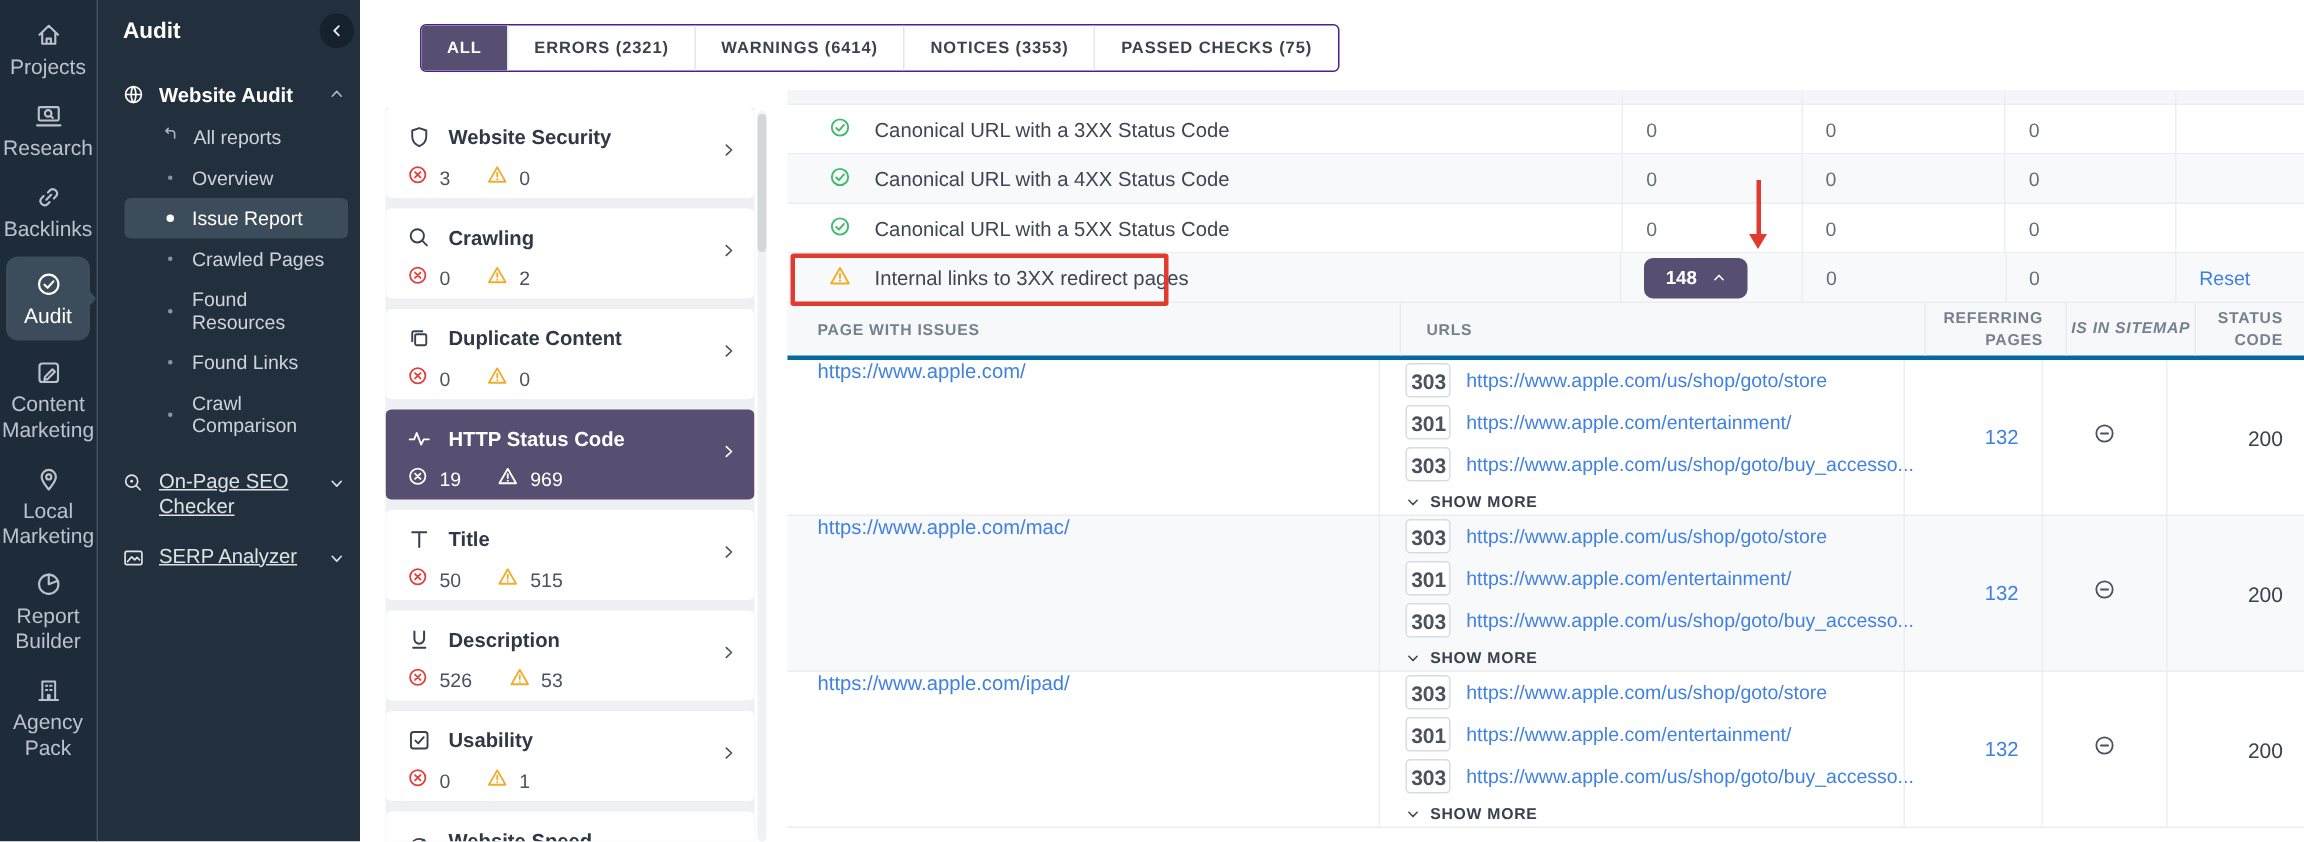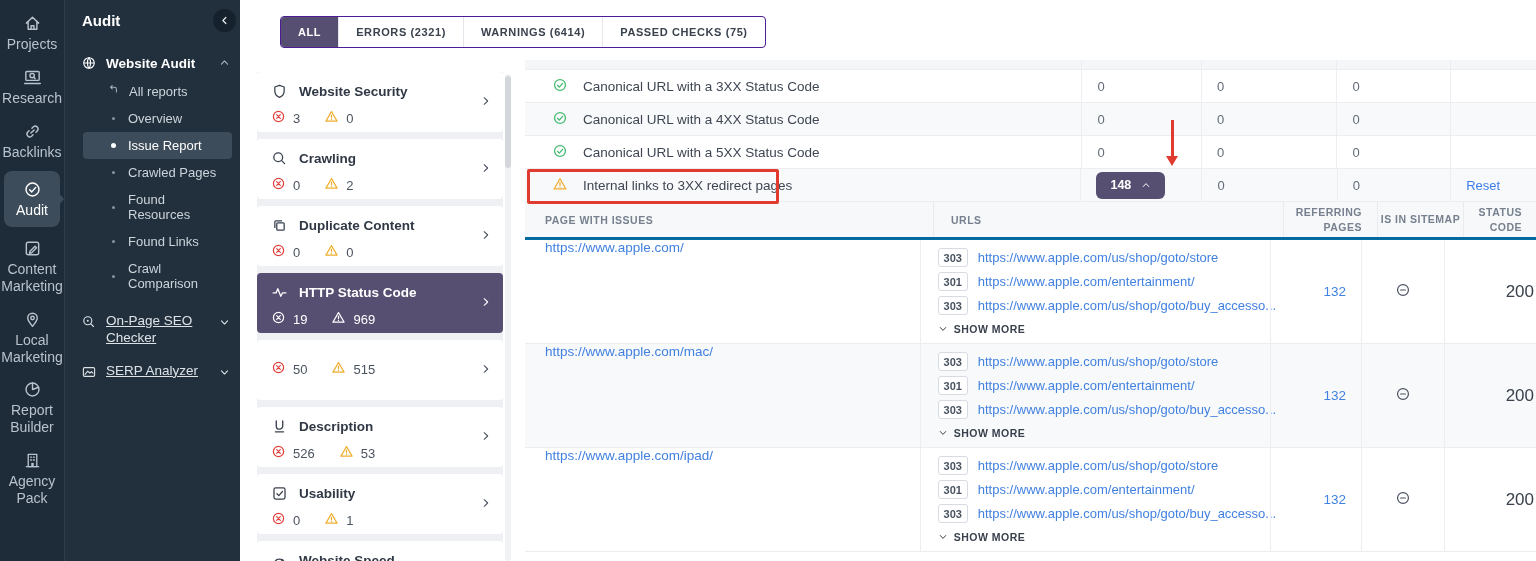--- a/index.html
+++ b/index.html
@@ -100,40 +100,40 @@
   .reset-link { color:#3e7ee8; font-size:13px; cursor:pointer; text-decoration:none; }
 
   
   .sthead { display:flex; height:38px; background:#f7f8fa; border-bottom:3px solid #0369a1;
             font-size:10.5px; font-weight:bold; letter-spacing:.5px; color:#76808f; }
   .sthead > div { display:flex; align-items:center; border-left:1px solid #e9ebef; }
   .sthead > div:first-child { border-left:none; }
   .hcell-page { width:408px; padding-left:20px; }
   .hcell-urls { width:350px; padding-left:17px; }
   .hcell-ref  { width:94px;  justify-content:flex-end; padding-right:15px; text-align:right; line-height:1.35;}
-  .hcell-map  { width:86px;  justify-content:center; text-align:right; line-height:1.35;}
+  .hcell-map  { width:86px;  justify-content:center; text-align:right; line-height:1.35;font-style:italic;}
   .hcell-stat { width:73px;  justify-content:flex-end; padding-right:14px; text-align:right; line-height:1.35;}
   .strow { display:flex; height:104px; border-bottom:1px solid #ecedf1; background:#fff; }
   .strow.stripe { background:#f8f9fb; }
   .strow > div { border-left:1px solid #eceef1; }
   .strow > div:first-child { border-left:none; }
   .scell-page { width:408px; display:flex; align-items:flex-start; padding-left:20px; }
   .scell-urls { width:350px; display:flex; flex-direction:column; justify-content:center;
                 gap:5px; padding-left:17px; }
   .scell-ref  { width:94px; display:flex; align-items:center; justify-content:flex-end;
                 padding-right:15px; }
   .scell-map  { width:86px; display:flex; align-items:center; justify-content:center; color:#4a5160;}
   .scell-map svg { width:16px; height:16px; }
   .scell-stat { width:95px; display:flex; align-items:center; justify-content:flex-end;
-                padding-right:2px; font-size:17px; color:#39414d; }
+                padding-right:14px; font-size:14px; color:#39414d; }
   a.blue { color:#4181e0; text-decoration:none; cursor:pointer; }
   .scell-page a { font-size:13.5px; }
   .url-line { display:flex; align-items:center; gap:10px; }
   .url-line a { font-size:13px; white-space:nowrap; }
-  .badge { border:1px solid #d8dce2; border-radius:3px; background:#fff; font-size:11px;
+  .badge { border:1px solid #d8dce2; border-radius:3px; background:#fff; font-size:14px;
            font-weight:bold; color:#4a5260; padding:2.5px 0; width:30px; text-align:center; flex:none;}
   .show-more { display:flex; align-items:center; gap:6px; margin-top:3px; font-size:10.5px;
            font-weight:bold; letter-spacing:.5px; color:#39414d; cursor:pointer; }
   .show-more svg { width:10px; height:10px; }
   .ref-num { font-size:13.5px; }
 
   
   .ann-rect { position:absolute; left:2px; top:109px; width:252px; height:35px;
               border:3px solid #e13b30; border-radius:2px; pointer-events:none; z-index:6; }
   .ann-arrow-line { position:absolute; left:646px; top:60px; width:2.5px; height:38px;
@@ -315,20 +315,21 @@
           </svg></span>
     </div>
   </aside>
 
   <main class="content">
 
     <div class="tabbar">
       <div class="tab active">ALL</div>
       <div class="tab">ERRORS (2321)</div>
       <div class="tab">WARNINGS (6414)</div>
+      <div class="tab">NOTICES (3353)</div>
       <div class="tab">PASSED CHECKS (75)</div>
     </div>
 
     <div class="cards">
       <div class="card">
         <div class="card-head">
           <svg viewBox="0 0 20 20" fill="none" stroke="currentColor" stroke-width="1.5" stroke-linejoin="round">
               <path d="M10 2.8 L15.5 4.7 V9.4 C15.5 13.2 13.2 15.6 10 17 C6.8 15.6 4.5 13.2 4.5 9.4 V4.7 Z"></path>
             </svg>
           <span>Website Security</span>
@@ -414,20 +415,26 @@
           <span>19</span>
           <span class="gap"></span>
           <span class="wrn"><svg viewBox="0 0 20 20">
                 <use href="#i-warn"></use>
               </svg></span>
           <span>969</span>
         </div>
       </div>
 
       <div class="card">
+        <div class="card-head">
+          <svg viewBox="0 0 20 20" fill="none" stroke="currentColor" stroke-width="1.6" stroke-linecap="round">
+              <path d="M4.5 4.5 H15.5 M10 4.5 V16"></path>
+            </svg>
+          <span>Title</span>
+        </div>
         <span class="chevr"><svg viewBox="0 0 20 20">
               <use href="#i-chev-r"></use>
             </svg></span>
         <div class="card-counts">
           <span class="err"><svg viewBox="0 0 20 20">
                 <use href="#i-err"></use>
               </svg></span>
           <span>50</span>
           <span class="gap"></span>
           <span class="wrn"><svg viewBox="0 0 20 20">

